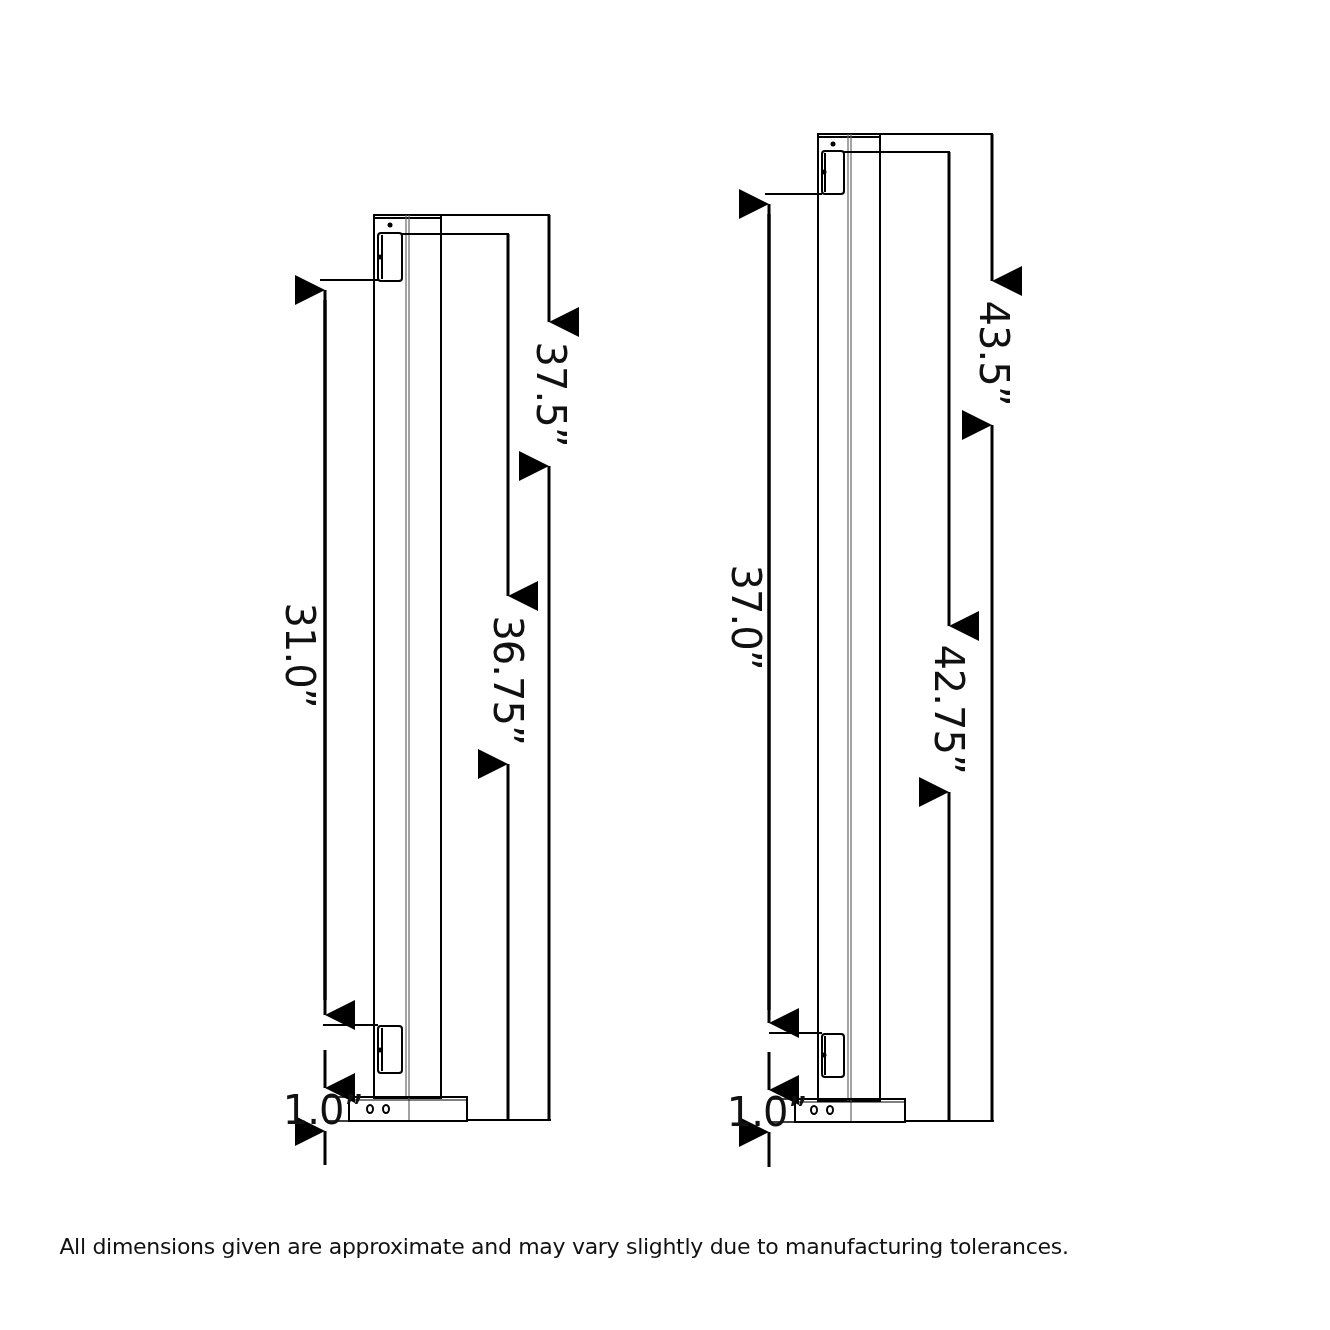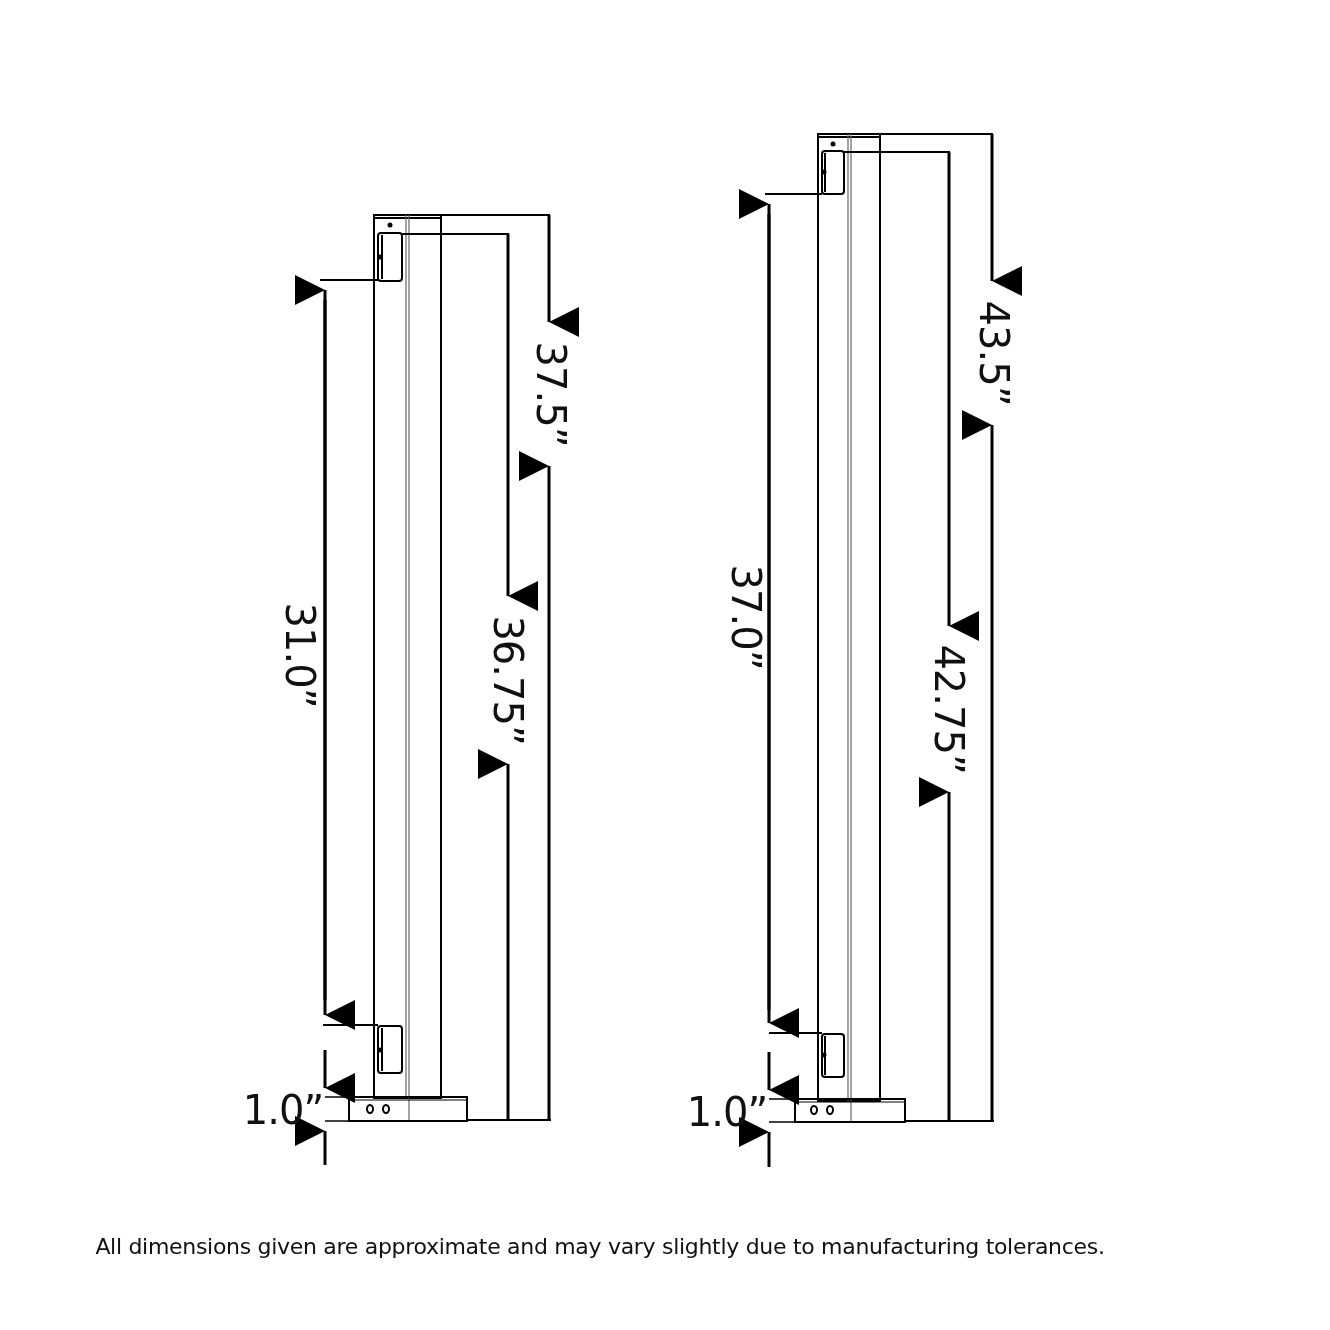--- a/index.html
+++ b/index.html
@@ -3,24 +3,24 @@
 <meta charset="utf-8">
 <style>
   html, body { margin: 0; padding: 0; background: #ffffff; }
   body { width: 1330px; height: 1330px; position: relative; overflow: hidden;
          font-family: "Liberation Sans", sans-serif; color: #000; }
   svg.drawing { position: absolute; left: 0; top: 0; }
   .dimlabel { position: absolute; font-family: "DejaVu Sans", sans-serif; font-size: 40px;
               font-weight: 400; color: #111; white-space: nowrap; line-height: 1;
               letter-spacing: -1px; }
   .rot-cw { transform-origin: center center; transform: translate(-50%, -50%) rotate(90deg); }
-  .horiz { transform: translate(-50%, -50%); }
+  .horiz { transform: translate(-50%, -50%); margin-left: 40px; }
   .disclaimer { position: absolute; left: 0; width: 1128px; top: 1234px; text-align: center;
                 font-family: "DejaVu Sans", sans-serif; font-size: 22px; color: #111;
-                letter-spacing: -0.3px; padding-left: 36px; }
+                letter-spacing: -0.3px; }
 </style>
 </head>
 <body>
 
 <svg class="drawing" width="1330" height="1330" viewBox="0 0 1330 1330" xmlns="http://www.w3.org/2000/svg">
   <defs>
     <marker id="arrowDown" viewBox="0 0 10 10" refX="5" refY="10" markerWidth="10" markerHeight="10" orient="auto-start-reverse">
       <path d="M0,0 L10,0 L5,10 Z" fill="#000"></path>
     </marker>
   </defs>

